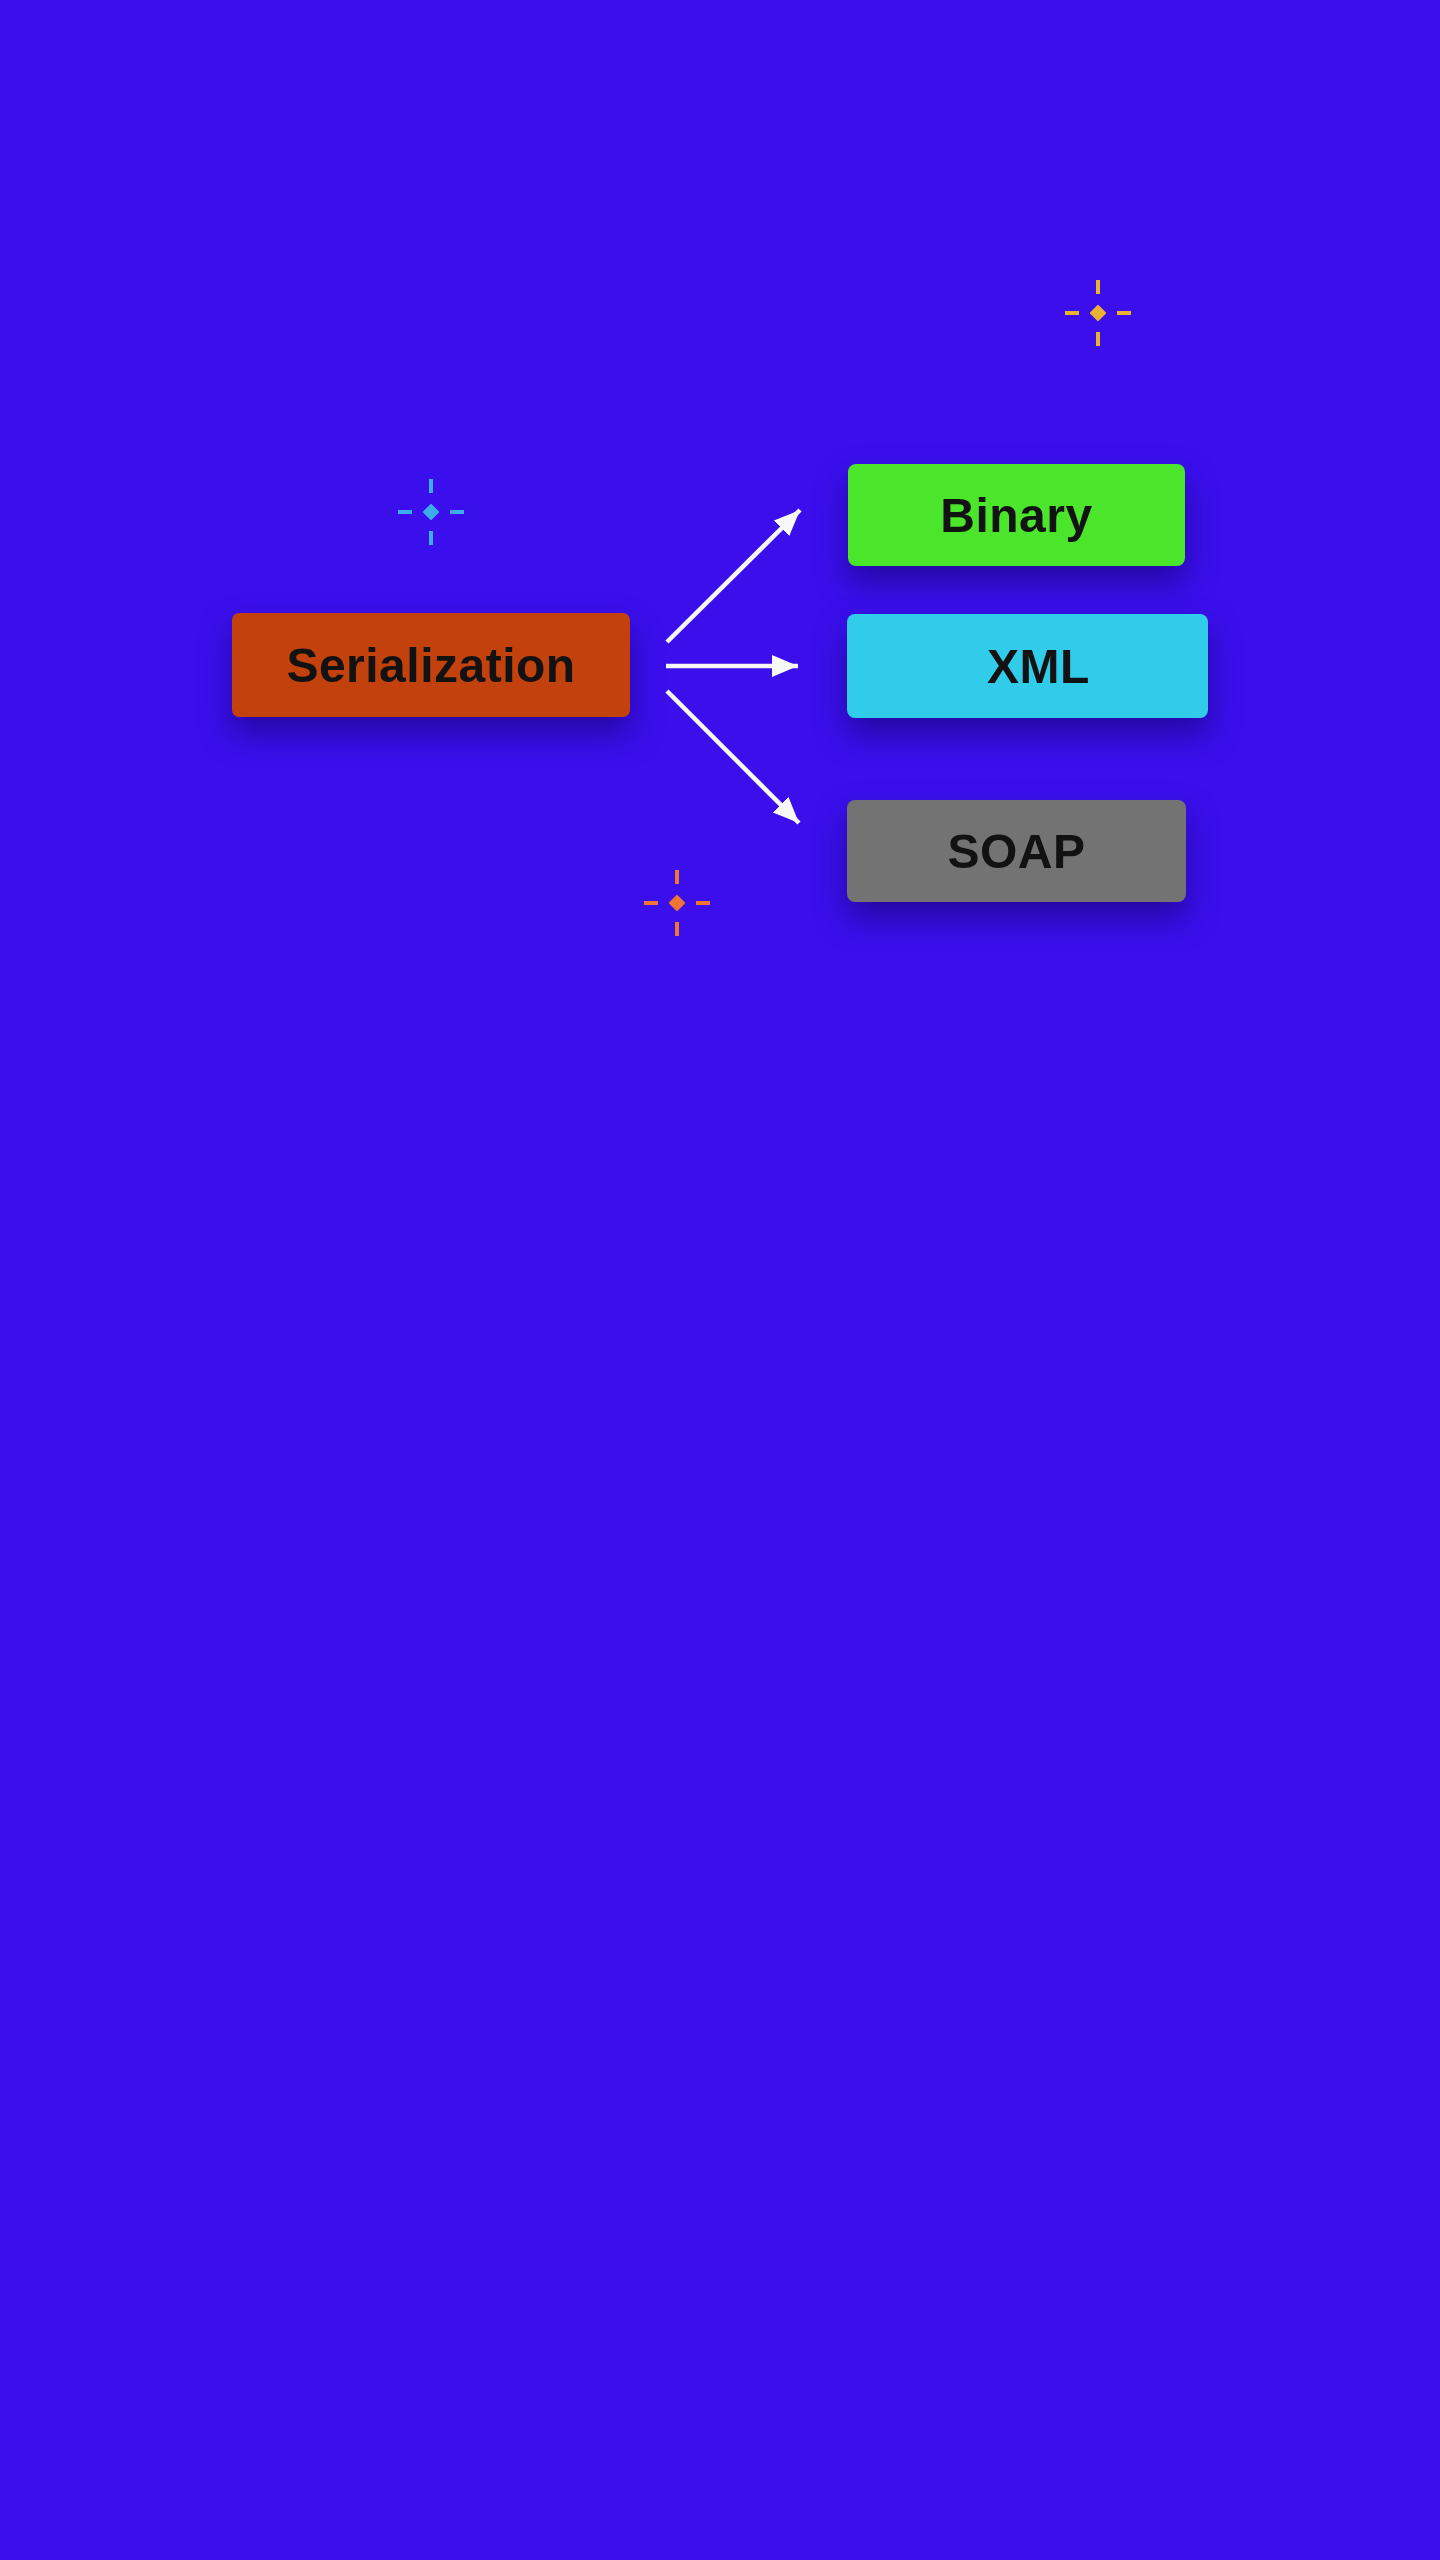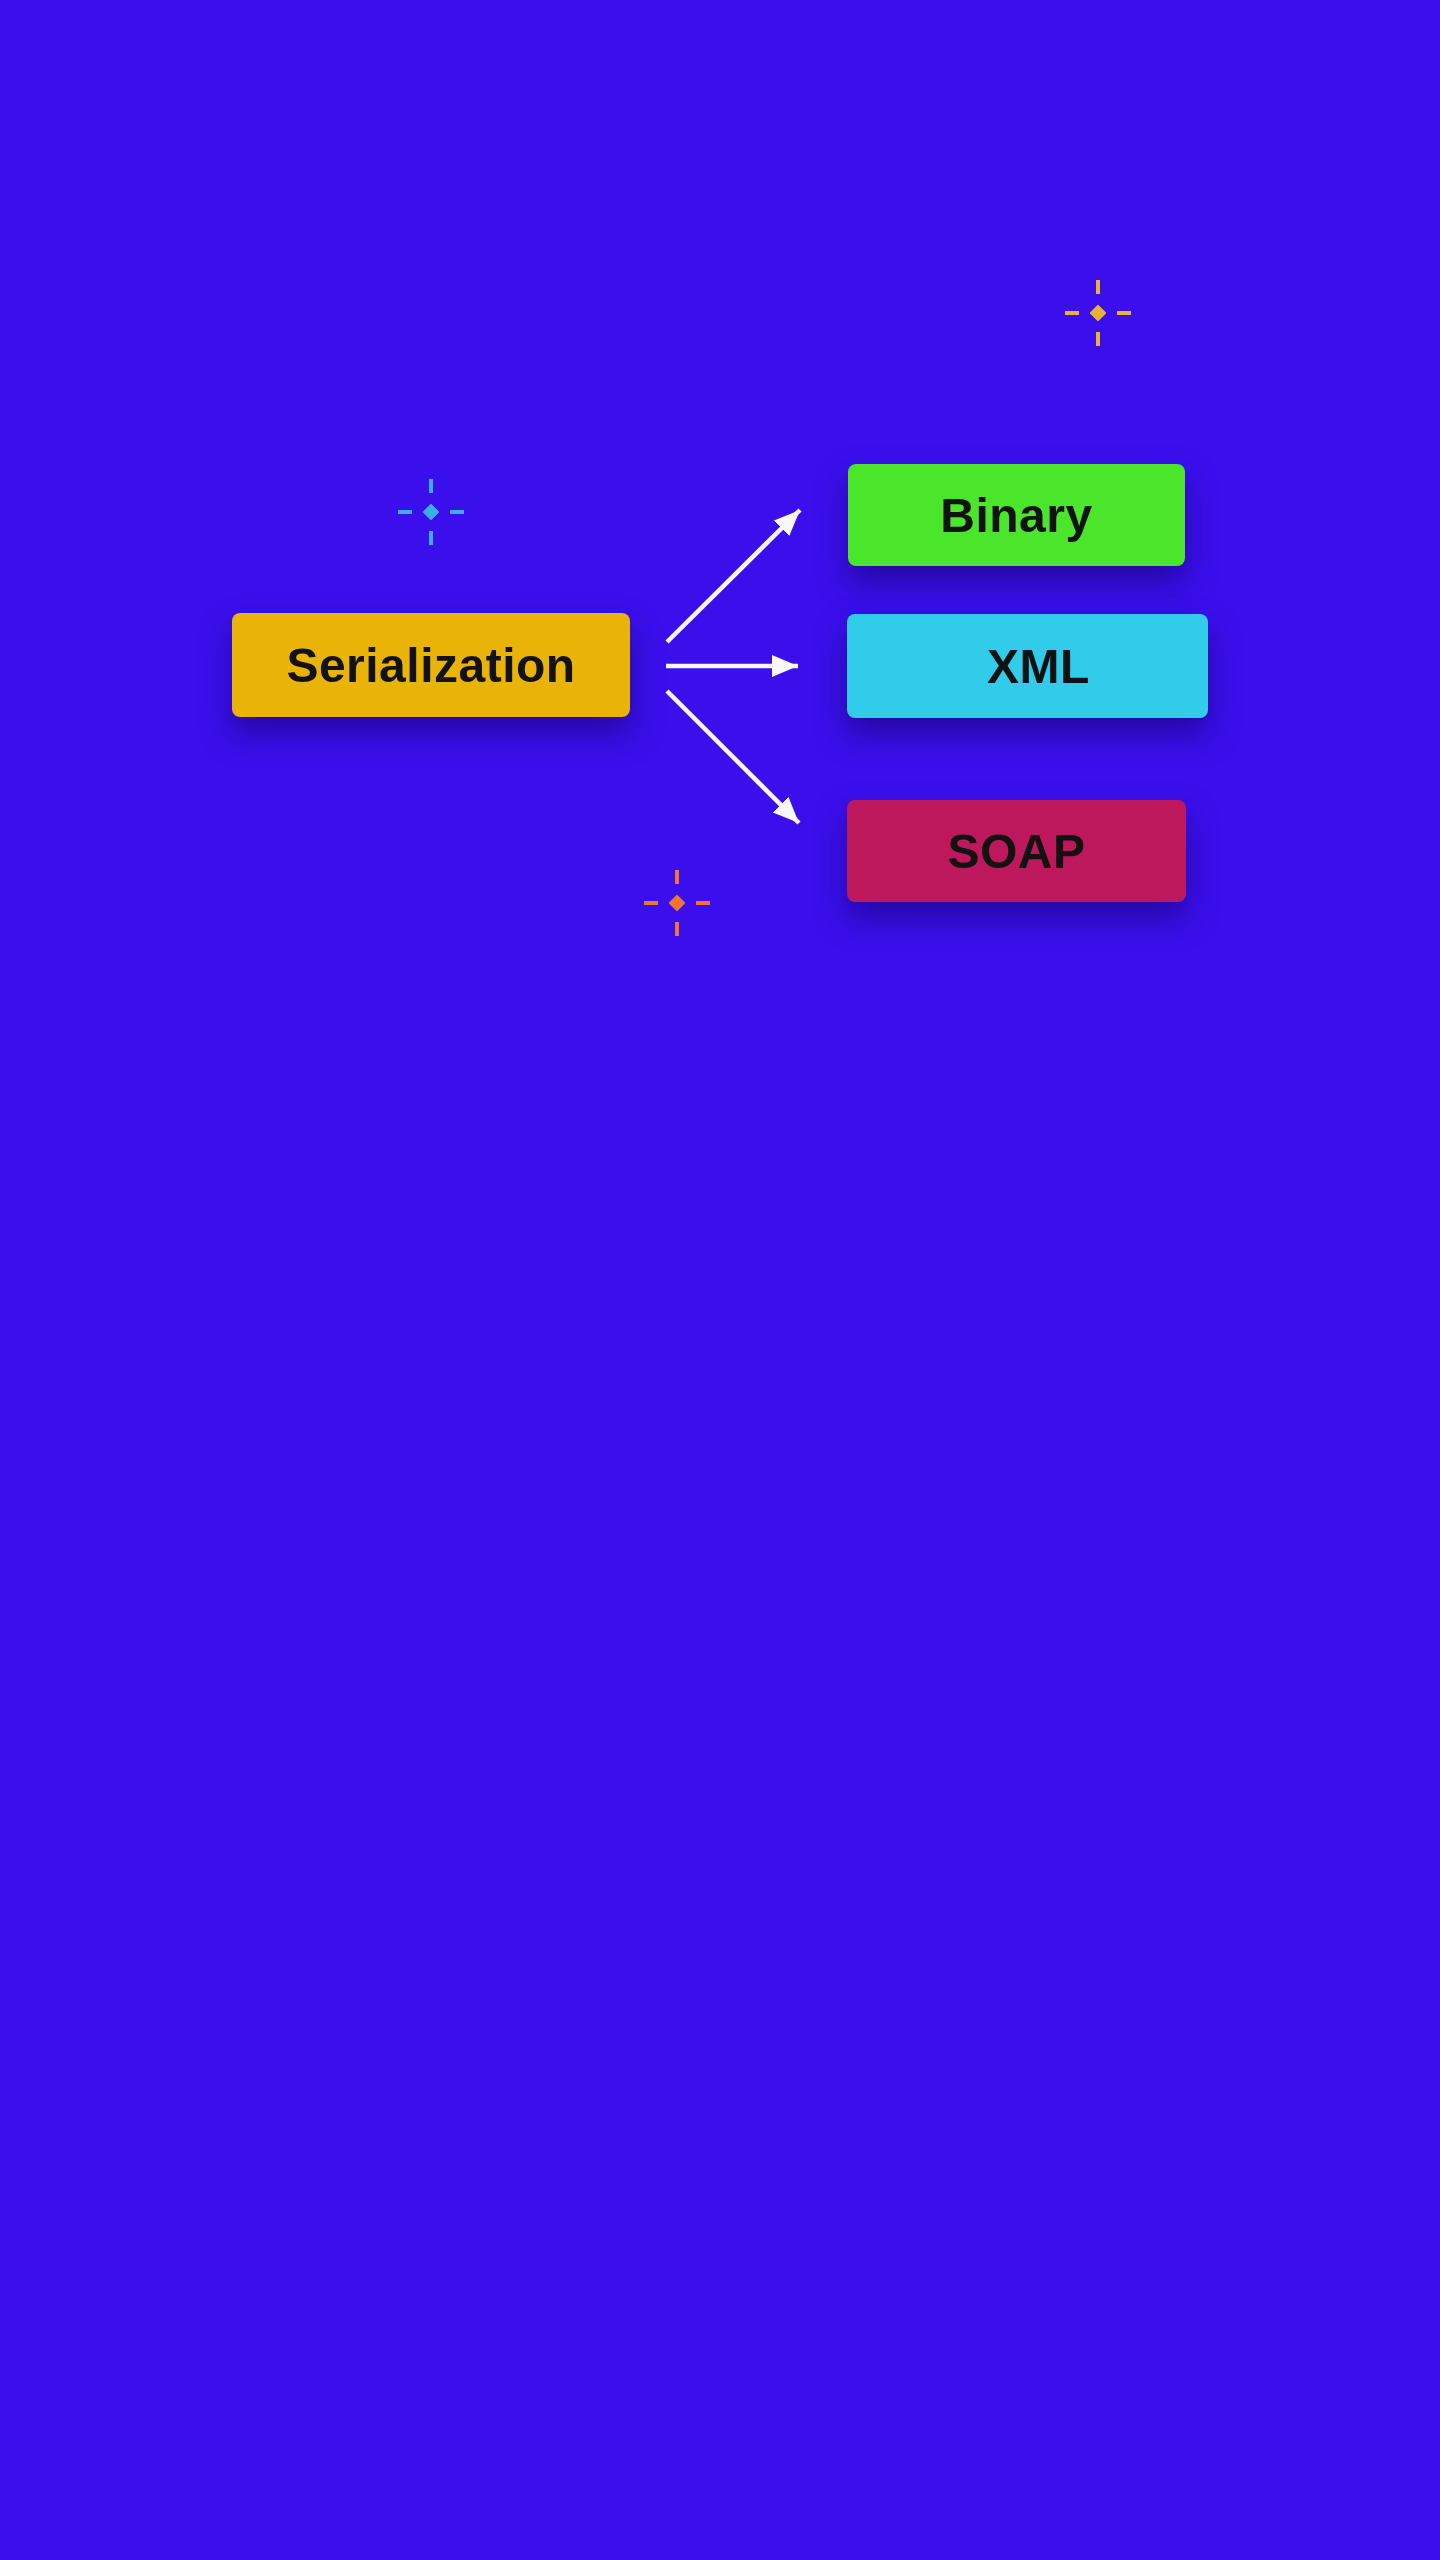--- a/index.html
+++ b/index.html
@@ -71,33 +71,33 @@
     <defs>
       <marker id="ah" markerUnits="userSpaceOnUse" markerWidth="28" markerHeight="24" refX="26" refY="11" orient="auto">
         <path d="M0,0 L26,11 L0,22 Z" fill="#F8F8F8"></path>
       </marker>
     </defs>
     <line class="edge-line" x1="667" y1="642" x2="800" y2="510" marker-end="url(#ah)" stroke="#F8F8F8"></line>
     <line class="edge-line" x1="666" y1="666" x2="798" y2="666" marker-end="url(#ah)" stroke="#F8F8F8"></line>
     <line class="edge-line" x1="667" y1="691" x2="799" y2="823" marker-end="url(#ah)" stroke="#F8F8F8"></line>
   </svg>
 
-  <div class="node node-root" style="background: #eab308;">
+  <div class="node node-root" style="background: #c2410c; border-radius: 7px;">
     <span class="node-label" style="color: rgb(18, 18, 18);">Serialization</span>
   </div>
 
   <div class="node node-binary" style="background: rgb(75, 229, 44);">
     <span class="node-label" style="color: rgb(18, 18, 18);">Binary</span>
   </div>
 
   <div class="node node-xml" style="background: rgb(48, 204, 234); padding-left: 22px;">
     <span class="node-label" style="color: rgb(18, 18, 18);">XML</span>
   </div>
 
-  <div class="node node-soap" style="background: #be185d; text-align: right;">
+  <div class="node node-soap" style="background: #737373; text-align: right;">
     <span class="node-label" style="color: rgb(18, 18, 18);">SOAP</span>
   </div>
 
   <div class="sparkle sparkle-yellow" style="color: rgb(233, 178, 51);">
     <span class="sp-dash-top"></span>
     <span class="sp-dash-bottom"></span>
     <span class="sp-dash-left"></span>
     <span class="sp-dash-right"></span>
     <span class="sp-diamond"></span>
   </div>

